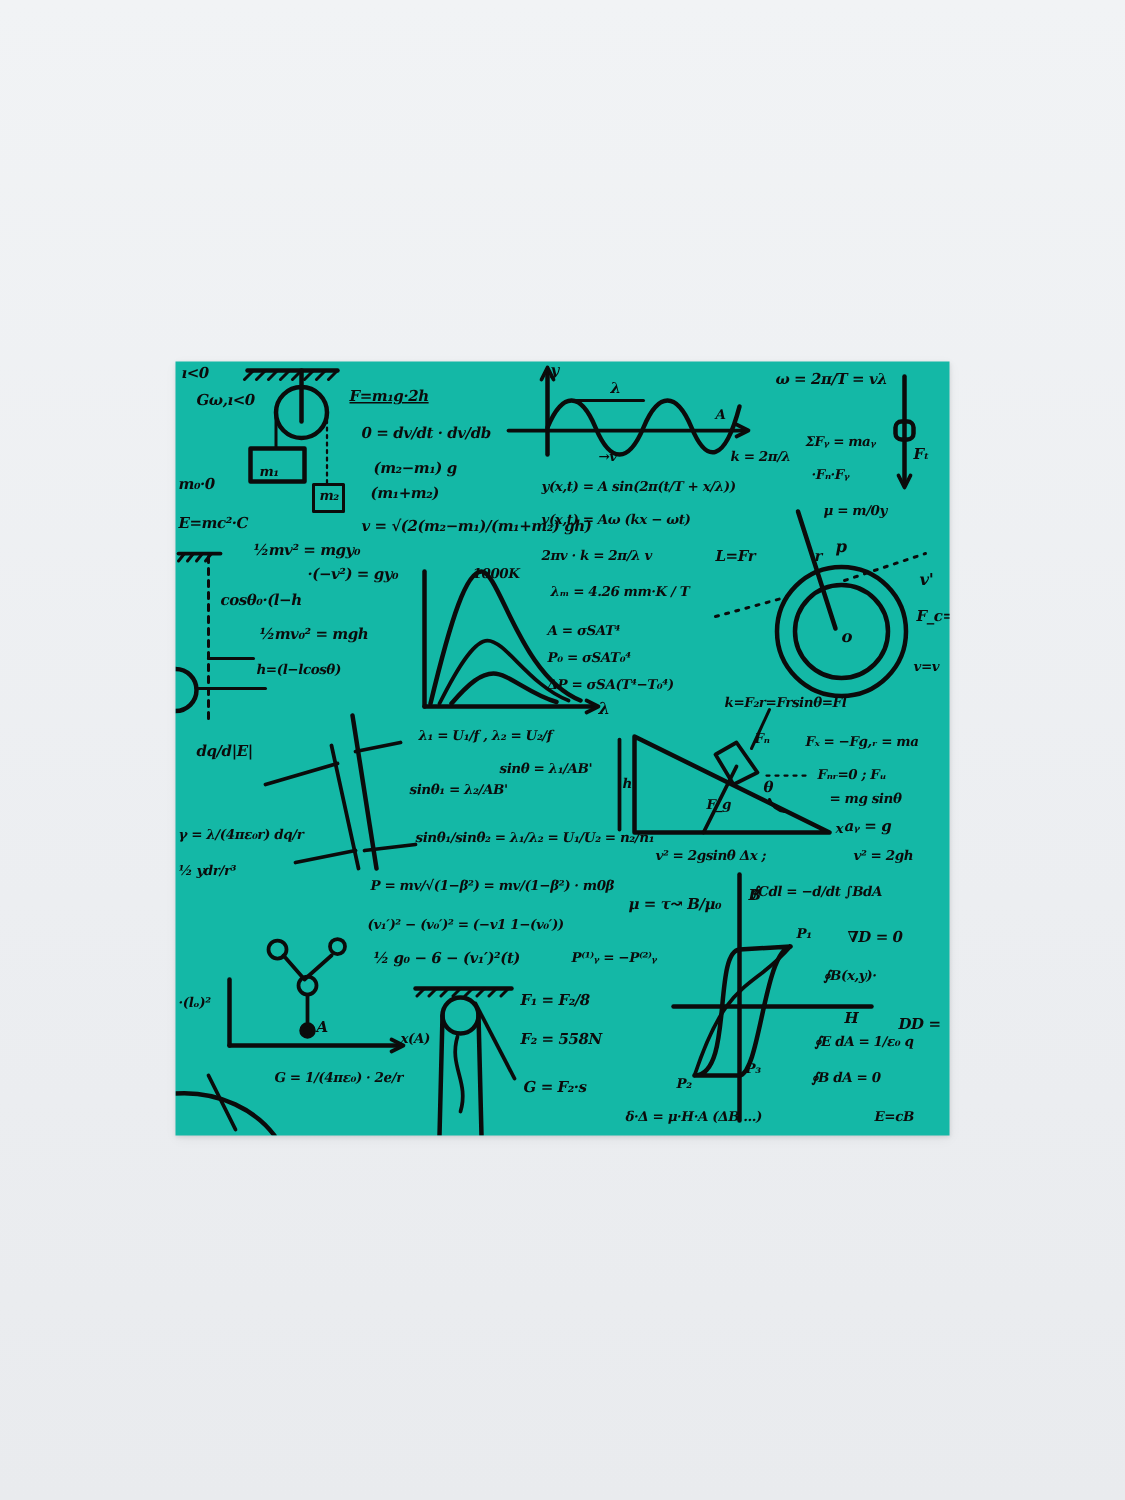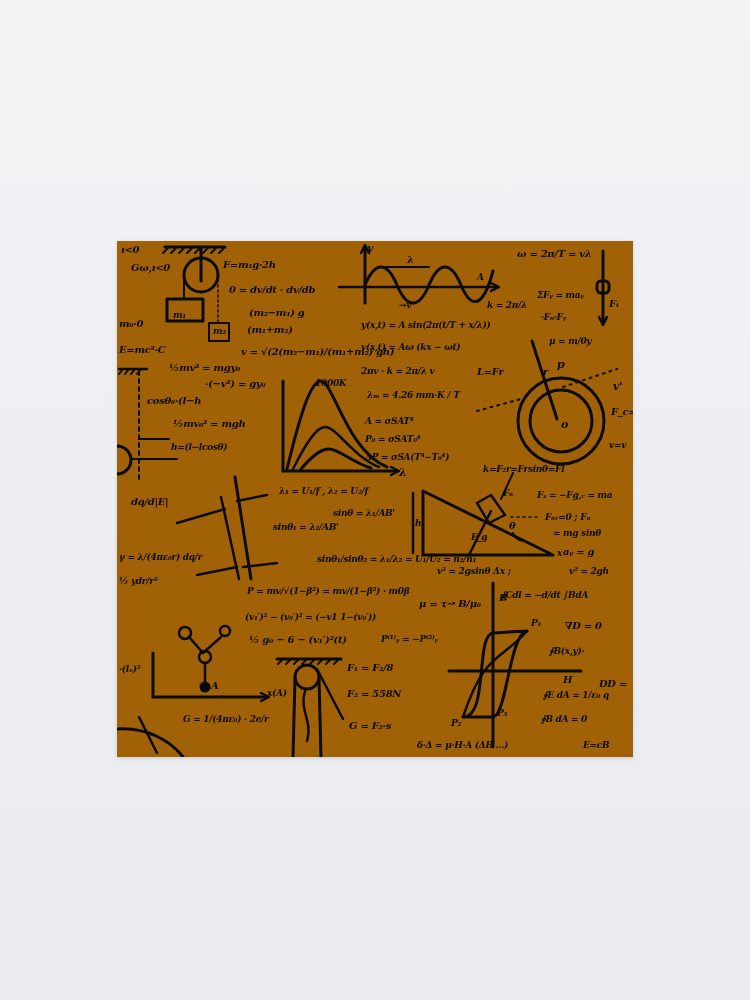--- a/index.html
+++ b/index.html
@@ -1,17 +1,17 @@
 <!DOCTYPE html>
 <html><head>
 <meta charset="utf-8">
 <style>
   html,body{margin:0;padding:0;}
   body{width:750px;height:1000px;background:linear-gradient(180deg,#f1f3f5 0%,#eceef1 60%,#e9ebee 100%);position:relative;overflow:hidden;font-family:"DejaVu Sans",sans-serif;}
-  .poster{position:absolute;left:117px;top:241px;width:516px;height:516px;background:#a16207;box-shadow:0 1px 3px rgba(0,0,0,0.10),0 2px 8px rgba(0,0,0,0.05);overflow:hidden;}
+  .poster{position:absolute;left:117px;top:241px;width:516px;height:516px;background:#14b8a6;box-shadow:0 1px 3px rgba(0,0,0,0.10),0 2px 8px rgba(0,0,0,0.05);overflow:hidden;}
   .poster svg{position:absolute;left:0;top:0;width:516px;height:516px;}
   .eq{position:absolute;font-family:"DejaVu Serif",serif;font-style:italic;font-weight:bold;color:#0b0b0b;white-space:nowrap;line-height:1;letter-spacing:-0.3px;}
   .s9{font-size:9px}.s10{font-size:10px}.s11{font-size:11px}
 </style>
 </head>
 <body>
 
 <div class="poster">
   <svg viewBox="0 0 516 516" fill="none" stroke="#0b0b0b" stroke-width="3" stroke-linecap="round" stroke-linejoin="round">
 
@@ -119,22 +119,22 @@
 
     <g>
       <path d="M0 488 C30 486, 54 500, 66 516" stroke-width="3"></path>
       <line x1="22" y1="476" x2="40" y2="512" stroke-width="2.5"></line>
     </g>
   </svg>
 
   <div id="eq-layer">
       <span class="eq s10" style="left: 4px; top: 4px;">ı&lt;0</span>
       <span class="eq s10" style="left: 14px; top: 22px;">Gω,ı&lt;0</span>
-      <span class="eq s10" style="left: 106px; top: 19px;">F=m₁g·2h</span>
-      <span class="eq s10" style="left: 112px; top: 44px;">0 = dv/dt · dv/db</span>
+      <span class="eq s10" style="left: 116px; top: 19px; text-decoration: underline;">F=m₁g·2h</span>
+      <span class="eq s10" style="left: 124px; top: 44px;">0 = dv/dt · dv/db</span>
       <span class="eq s10" style="left: 132px; top: 67px;">(m₂−m₁) g</span>
       <span class="eq s10" style="left: 130px; top: 84px;">(m₁+m₂)</span>
       <span class="eq s10" style="left: 124px; top: 106px;">v = √(2(m₂−m₁)/(m₁+m₂) gh)</span>
       <span class="eq s10" style="left: 2px; top: 78px;">m₀·0</span>
       <span class="eq s10" style="left: 2px; top: 104px;">E=mc²·C</span>
       <span class="eq s10" style="left: 52px; top: 122px;">½mv² = mgy₀</span>
       <span class="eq s10" style="left: 88px; top: 138px;">·(−v²) = gy₀</span>
       <span class="eq s10" style="left: 30px; top: 155px;">cosθ₀·(l−h</span>
       <span class="eq s10" style="left: 56px; top: 178px; text-align: center;">½mv₀² = mgh</span>
       <span class="eq s9" style="left: 54px; top: 202px;">h=(l−lcosθ)</span>
@@ -154,21 +154,21 @@
       <span class="eq s9" style="left: 366px; top: 224px;">k=F₂r=Frsinθ=Fl</span>
       <span class="eq s9" style="left: 420px; top: 250px;">Fₓ = −Fg,ᵣ = ma</span>
       <span class="eq s9" style="left: 428px; top: 272px;">Fₙᵣ=0 ; Fᵤ</span>
       <span class="eq s9" style="left: 436px; top: 288px;">= mg sinθ</span>
       <span class="eq s10" style="left: 446px; top: 306px;">aᵧ = g</span>
       <span class="eq s9" style="left: 320px; top: 326px;">v² = 2gsinθ Δx ;</span>
       <span class="eq s9" style="left: 452px; top: 326px;">v² = 2gh</span>
       <span class="eq s9" style="left: 162px; top: 246px;">λ₁ = U₁/f , λ₂ = U₂/f</span>
       <span class="eq s9" style="left: 216px; top: 268px;">sinθ = λ₁/AB'</span>
       <span class="eq s9" style="left: 156px; top: 282px;">sinθ₁ = λ₂/AB'</span>
-      <span class="eq s9" style="left: 160px; top: 314px; margin-left: 40px;">sinθ₁/sinθ₂ = λ₁/λ₂ = U₁/U₂ = n₂/n₁</span>
+      <span class="eq s9" style="left: 160px; top: 314px;">sinθ₁/sinθ₂ = λ₁/λ₂ = U₁/U₂ = n₂/n₁</span>
       <span class="eq s10" style="left: 14px; top: 256px;">dq/d|E|</span>
       <span class="eq s9" style="left: 2px; top: 312px;">γ = λ/(4πε₀r) dq/r</span>
       <span class="eq s9" style="left: 2px; top: 336px;">½ ydr/r³</span>
       <span class="eq s9" style="left: 130px; top: 346px;">P = mv/√(1−β²) = mv/(1−β²) · m0β</span>
       <span class="eq s9" style="left: 128px; top: 372px;">(v₁′)² − (v₀′)² = (−v1 1−(v₀′))</span>
       <span class="eq s10" style="left: 132px; top: 394px;">½ g₀ − 6 − (v₁′)²(t)</span>
       <span class="eq s9" style="left: 264px; top: 394px;">P⁽¹⁾ᵧ = −P⁽²⁾ᵧ</span>
       <span class="eq s10" style="left: 302px; top: 358px;">μ = τ↝ B/μ₀</span>
       <span class="eq s9" style="left: 384px; top: 350px;">∮Cdl = −d/dt ∫BdA</span>
       <span class="eq s10" style="left: 448px; top: 380px;">∇D = 0</span>

